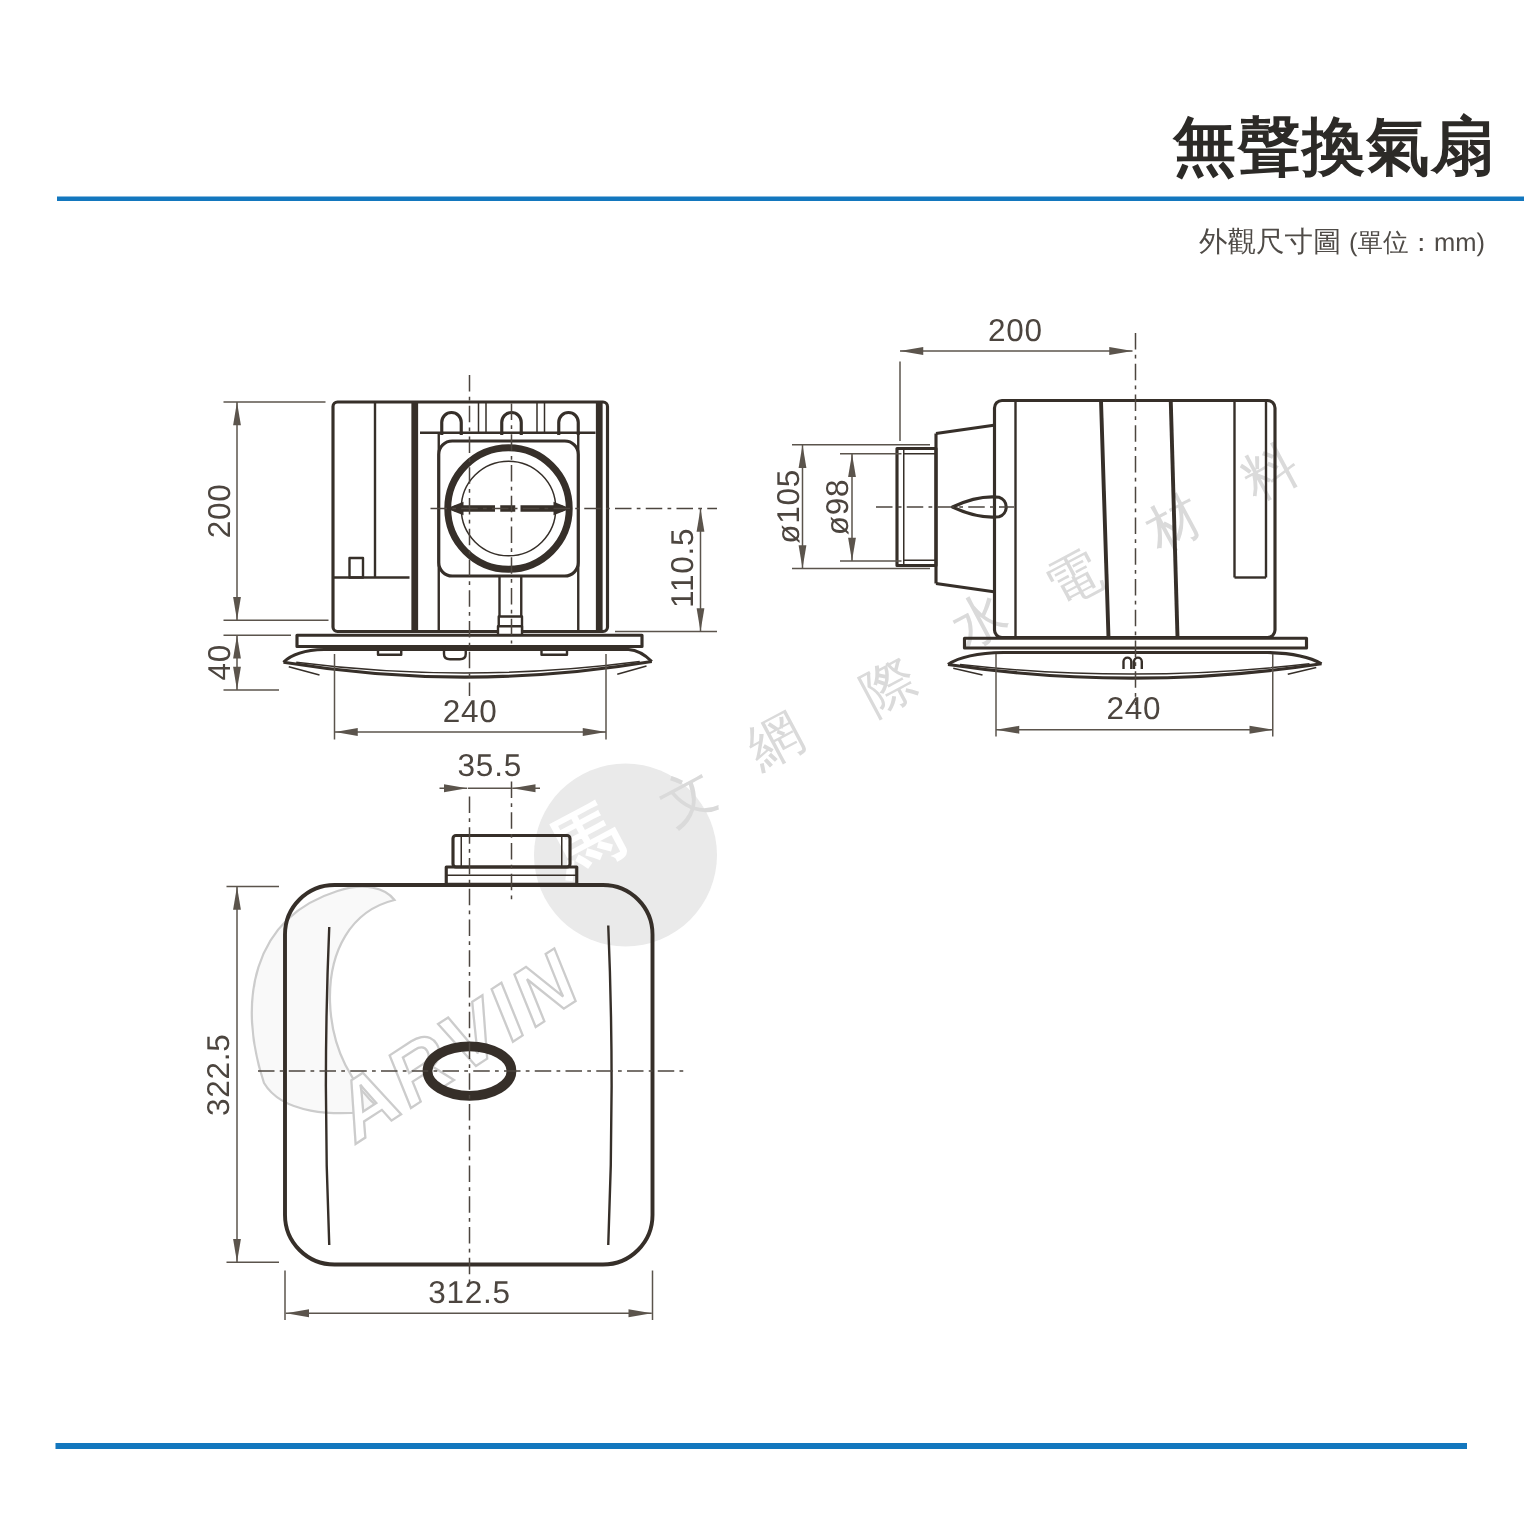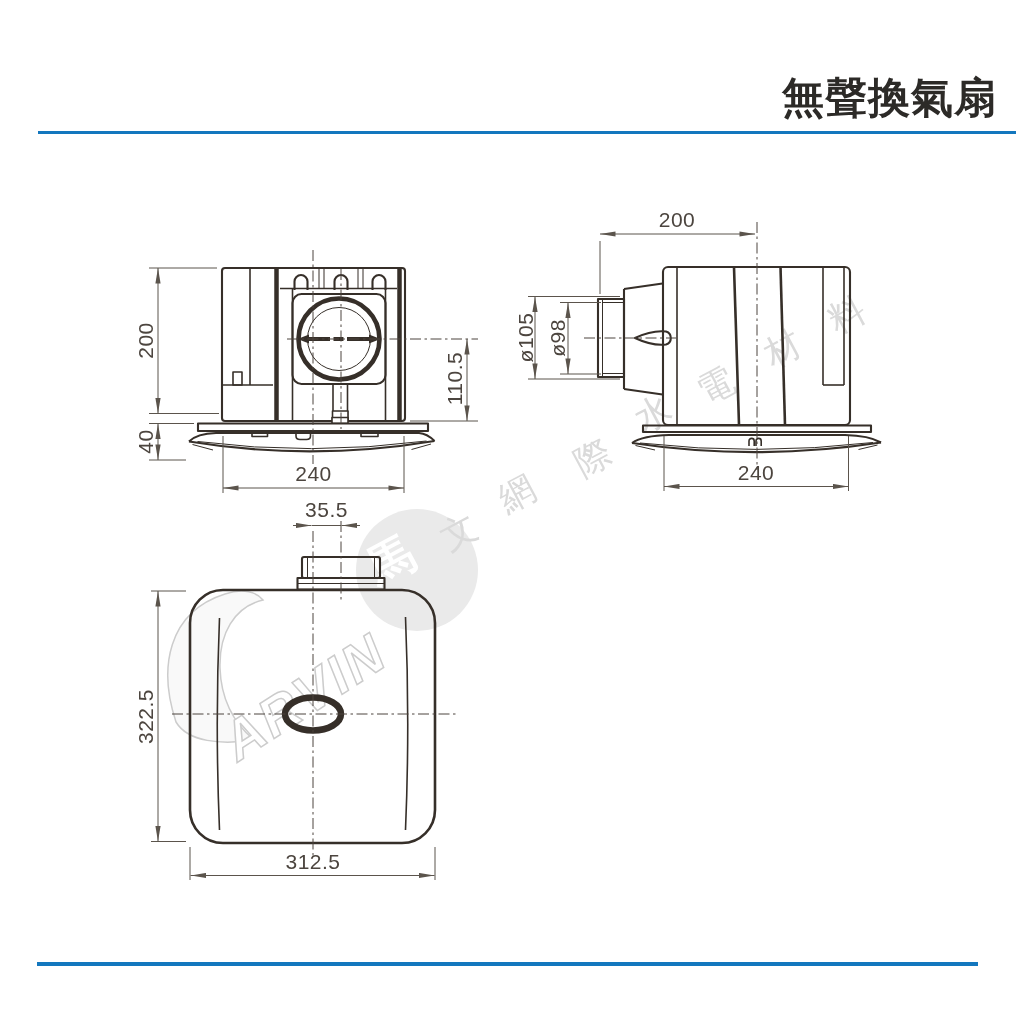--- a/index.html
+++ b/index.html
@@ -38,20 +38,24 @@
 </style>
 </head>
 <body>
 
 <div class="page">
 
   <div class="title">
     <span class="title-main">無聲換氣扇</span>
   </div>
   <div class="rule rule-top"></div>
+  <div class="caption">
+    <span class="caption-main">外觀尺寸圖</span>
+    <span class="caption-unit">(單位：mm)</span>
+  </div>
 
   <svg width="1024" height="1024" viewBox="0 0 1024 1024" style="position:absolute;left:0;top:0;">
     <defs>
       <marker id="arw" viewBox="0 0 16 6" refX="16" refY="3" markerWidth="16" markerHeight="6" orient="auto-start-reverse" markerUnits="userSpaceOnUse">
         <path d="M16,3 L0.5,0.4 L0.5,5.6 Z" fill="#5b544c"></path>
       </marker>
     </defs>
 
     <g>
       <path class="wm-swoosh" d="M 176,722 C 158,668 168,612 225,594 C 243,588 257,592 263,600 C 234,607 219,634 220,668 C 221,700 235,724 254,740 C 221,745 188,742 176,722 Z"></path>

